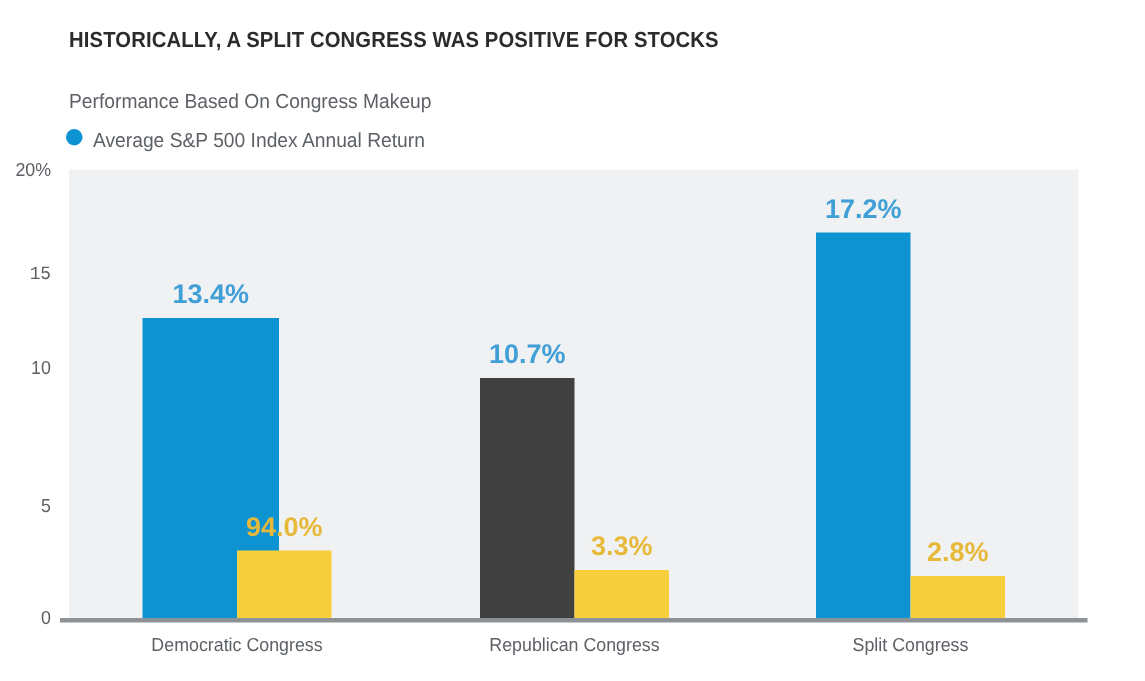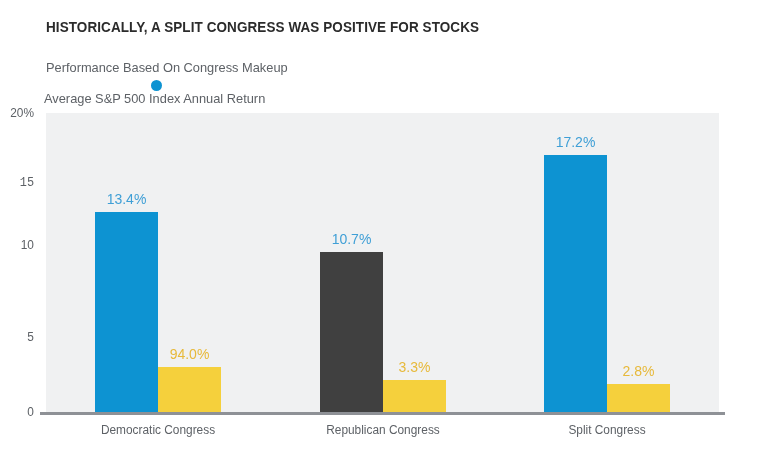--- a/index.html
+++ b/index.html
@@ -53,24 +53,22 @@
   #chart-legend {
     position: absolute;
     left: 44px;
     top: 83px;
     display: flex;
     align-items: center;
     height: 20px;
   }
   .legend-item {
     display: flex;
-    align-items: center;
     margin-right: 20px;
     white-space: nowrap;
-    flex-direction: column;
   }
   .legend-swatch {
     width: 11px;
     height: 11px;
     border-radius: 50%;
     margin-right: 7px;
     flex: 0 0 auto;
   }
   .legend-label {
     font-size: 13.5px;
@@ -119,22 +117,22 @@
   .bar {
     position: absolute;
     bottom: 0;
   }
   .bar-value {
     position: absolute;
     bottom: 100%;
     left: 50%;
     transform: translateX(-50%);
     margin-bottom: 5px;
-    font-size: 14px;
-    font-weight: normal;
+    font-size: 18px;
+    font-weight: bold;
     white-space: nowrap;
   }
 
   
   .x-label {
     position: absolute;
     top: 423px;
     font-size: 12.5px;
     color: #5d6166;
     text-align: center;
@@ -163,21 +161,21 @@
       <div class="y-tick-label" style="top: 299px;">0</div>
       <div class="y-tick-label" style="top: 224.25px;">5</div>
       <div class="y-tick-label" style="top: 132px;">10</div>
       <div class="y-tick-label" style="top: 70px; font-family: Liberation Mono, monospace;">15</div>
       <div class="y-tick-label" style="top: 0px;">20%</div>
     </div>
 
   <div id="baseline"></div>
 
   <div id="bars-layer" style="position: absolute; left: 0px; top: 0px; width: 763px; height: 412px;">
-      <div class="bar" style="left: 95px; width: 63px; height: 200.33px; background: rgb(13, 147, 210);">
+      <div class="bar" style="left: 95px; width: 63px; height: 200.33px; background: rgb(13, 147, 210); padding-left: 28px;">
         <div class="bar-value" style="color: rgb(63, 159, 214);">13.4%</div>
       </div>
       <div class="bar" style="left: 158px; width: 63px; height: 44.85px; background: rgb(245, 208, 60);">
         <div class="bar-value" style="color: rgb(231, 185, 58);">94.0%</div>
       </div>
       <div class="bar" style="left: 320px; width: 63px; height: 159.965px; background: #404040;">
         <div class="bar-value" style="color: rgb(63, 159, 214);">10.7%</div>
       </div>
       <div class="bar" style="left: 383px; width: 63px; height: 32px; background: rgb(245, 208, 60);">
         <div class="bar-value" style="color: rgb(231, 185, 58);">3.3%</div>

